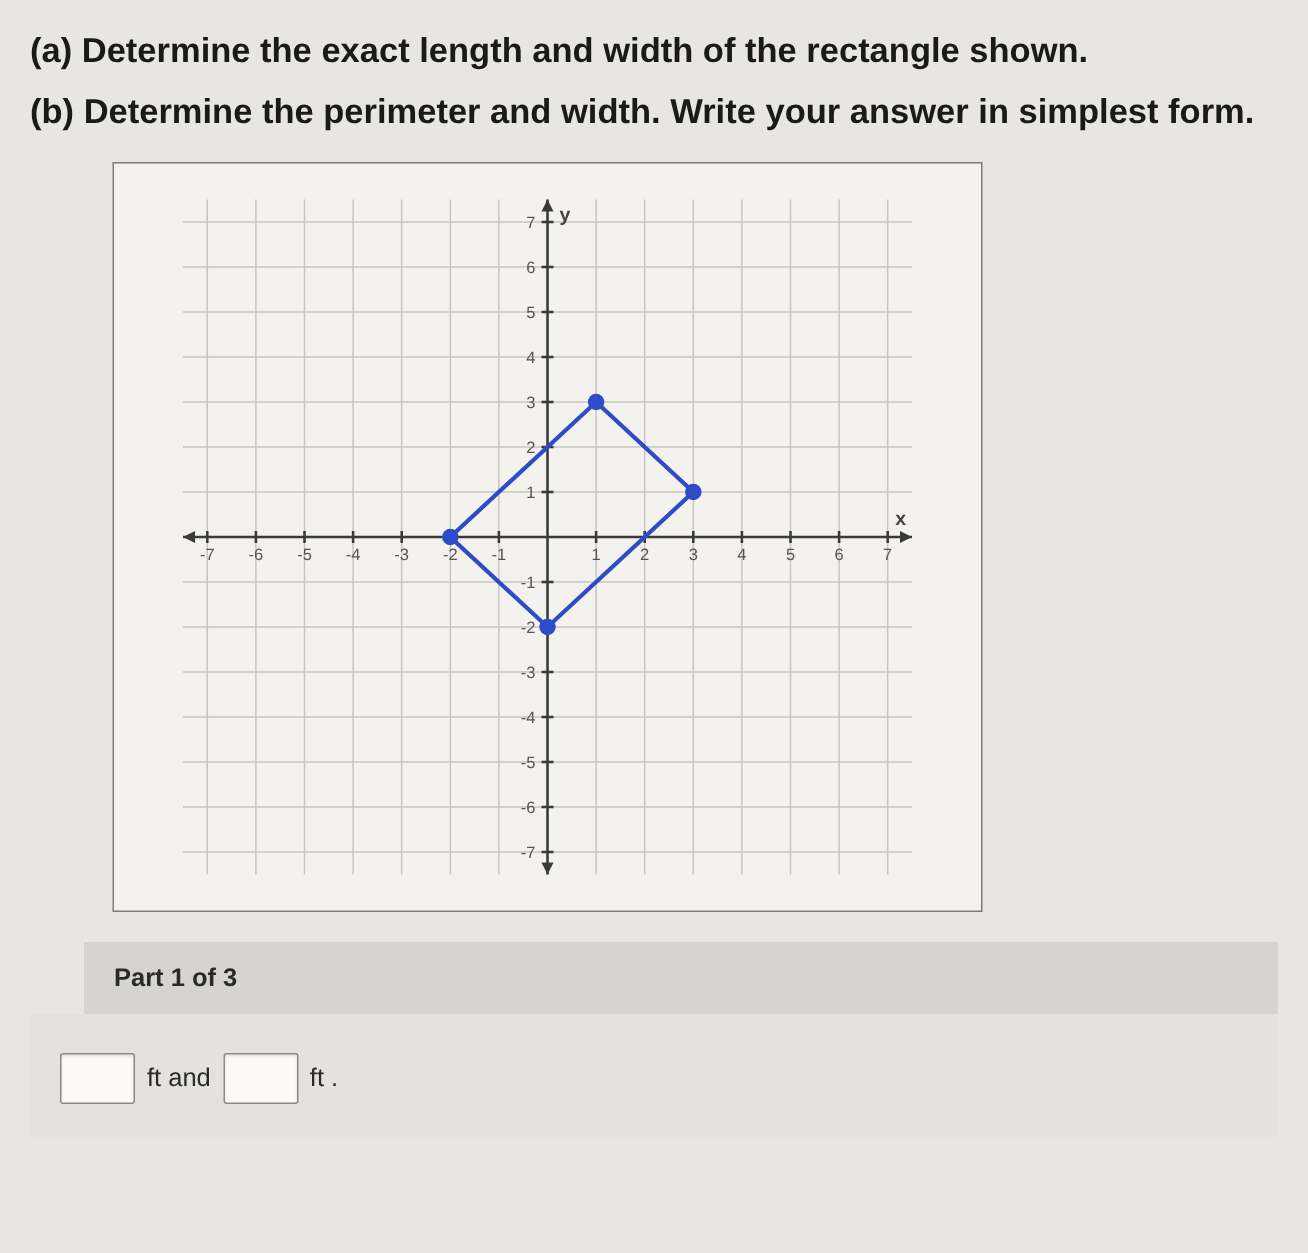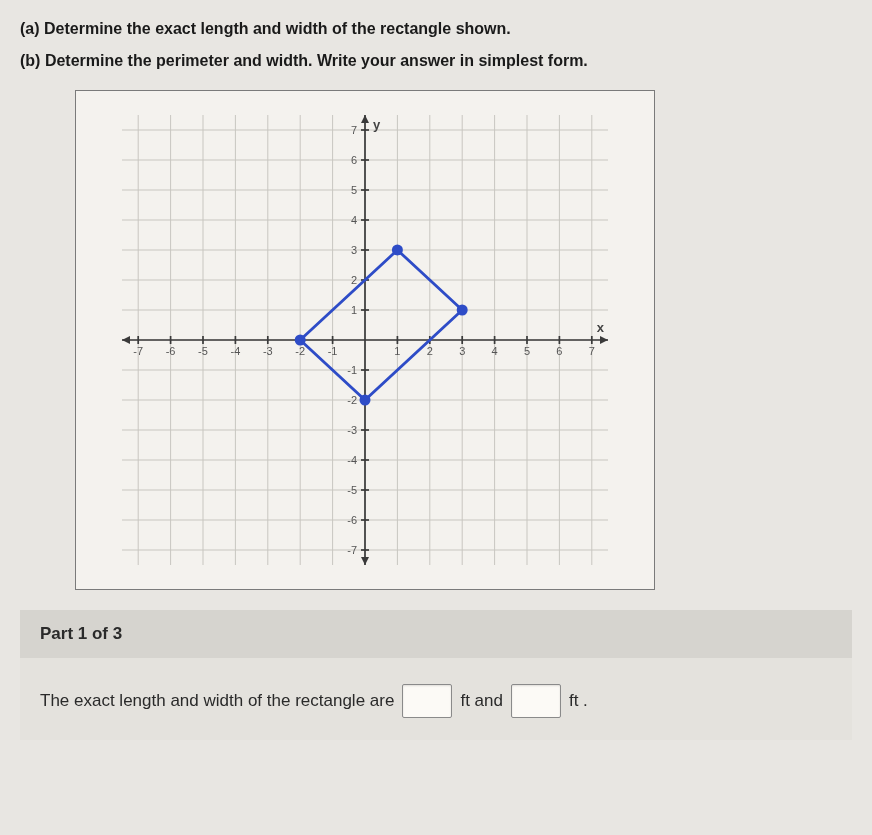--- a/index.html
+++ b/index.html
@@ -5,21 +5,21 @@
   body {
     margin: 0;
     padding: 20px;
     font-family: Arial, sans-serif;
     background: #e8e6e2;
     color: #2a2a2a;
     width: 872px;
     box-sizing: border-box;
   }
   .question {
-    font-size: 16px;
+    font-size: 23px;
     font-weight: 600;
     margin-bottom: 14px;
     color: #1a1a1a;
   }
   .graph-container {
     margin: 20px 0 20px 55px;
     border: 1.5px solid #7a7a7a;
     background: #f4f2ee;
     padding: 10px;
     width: 580px;
@@ -32,20 +32,21 @@
   svg {
     display: block;
   }
   .part-header {
     background: #d6d4cf;
     padding: 14px 20px;
     font-size: 17px;
     font-weight: 600;
     margin-top: 10px;
     color: #2a2a2a;
+    margin-left: 36px;
   }
   .answer-row {
     background: #e4e2dd;
     padding: 26px 20px 22px 20px;
     font-size: 17px;
     color: #2a2a2a;
     display: flex;
     align-items: center;
     gap: 8px;
   }
@@ -172,18 +173,17 @@
       <circle cx="287.4" cy="145" r="5.5" class="vertex"></circle>
       <circle cx="352.2" cy="205" r="5.5" class="vertex"></circle>
       <circle cx="255" cy="295" r="5.5" class="vertex"></circle>
       <circle cx="190.2" cy="235" r="5.5" class="vertex"></circle>
     </svg>
 </div>
 
 <div class="part-header">Part 1 of 3</div>
 
 <div class="answer-row">
-  <span>The exact length and width of the rectangle are</span>
   <input class="answer-input" type="text" style="">
   <span>ft  and</span>
   <input class="answer-input" type="text" style="">
   <span>ft .</span>
 </div>
 
 </body></html>

